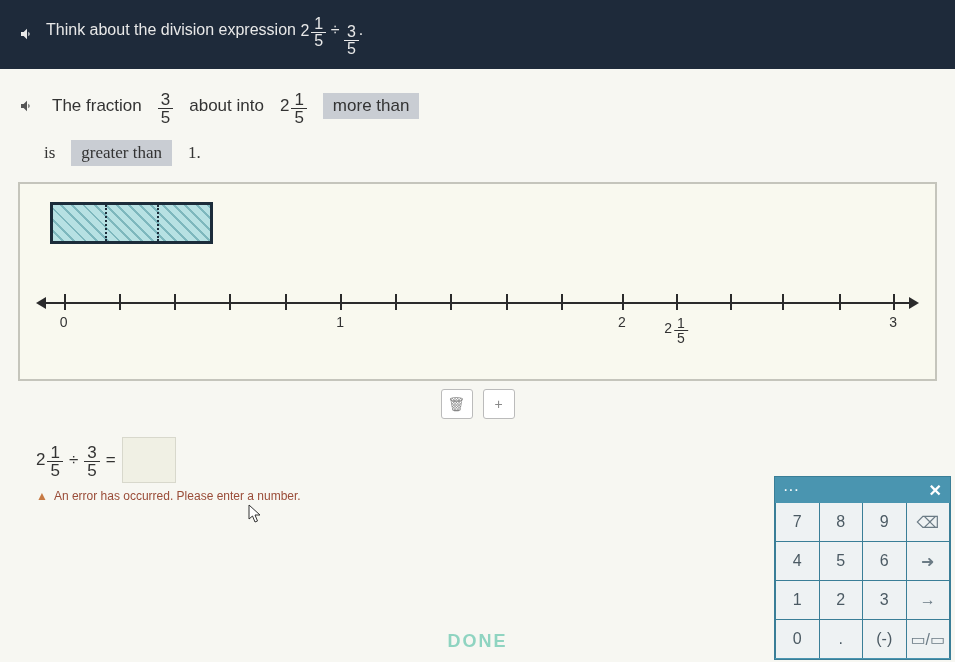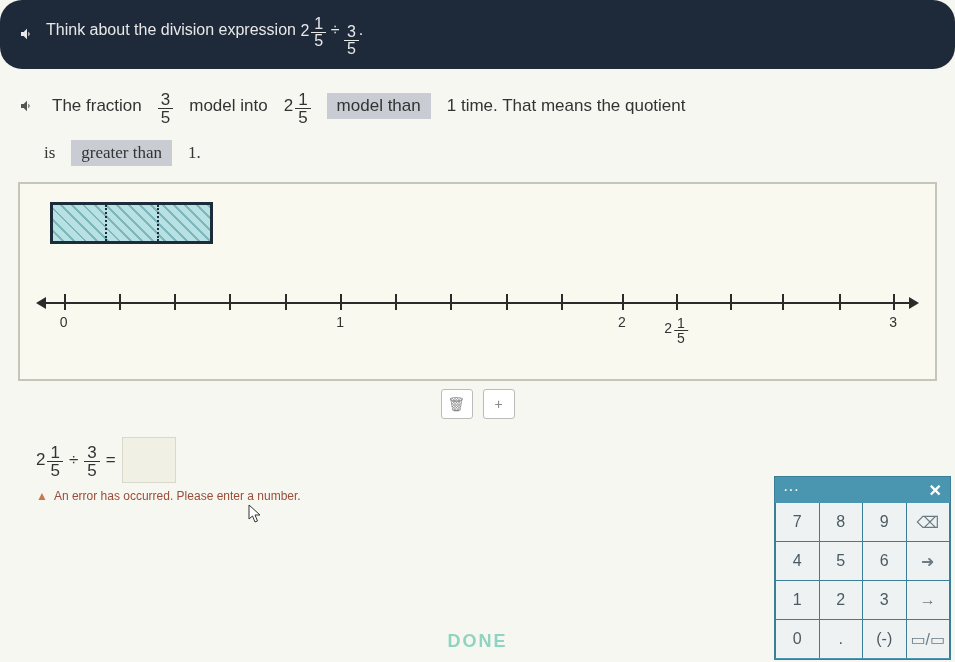--- a/index.html
+++ b/index.html
@@ -13,21 +13,20 @@
       overflow: hidden;
     }
     .header {
       background: #1e2a3a;
       color: #e8e8e8;
       padding: 14px 18px;
       display: flex;
       align-items: center;
       gap: 10px;
       font-size: 16px;
-      border-radius: 22px;
     }
     .audio-ic {
       display: inline-flex;
       align-items: center;
       justify-content: center;
       width: 18px;
       height: 18px;
       color: #e8e8e8;
     }
     .audio-ic.dark {
@@ -282,30 +281,29 @@
     <span class="audio-ic dark">
       <svg viewBox="0 0 24 24" width="16" height="16" fill="currentColor">
           <path d="M3 9v6h4l5 5V4L7 9H3zm13 3a4 4 0 0 0-2-3.5v7A4 4 0 0 0 16 12z"></path>
         </svg>
     </span>
     <span>The fraction</span>
     <span class="frac">
       <span class="num">3</span>
       <span class="den">5</span>
     </span>
-    <span>model into</span>
+    <span>about into</span>
     <span class="mixed">
       <span>2</span>
       <span class="frac">
         <span class="num">1</span>
         <span class="den">5</span>
       </span>
     </span>
-    <span class="sel-box">model than</span>
-    <span>1 time. That means the quotient</span>
+    <span class="sel-box">more than</span>
   </div>
   <div class="line" style="padding-left:26px;font-family:Liberation Serif, serif;">
     <span>is</span>
     <span class="sel-box">greater than</span>
     <span>1.</span>
   </div>
 
   <div class="diagram">
     <div class="shaded-rect"></div>
     <div class="nline">

